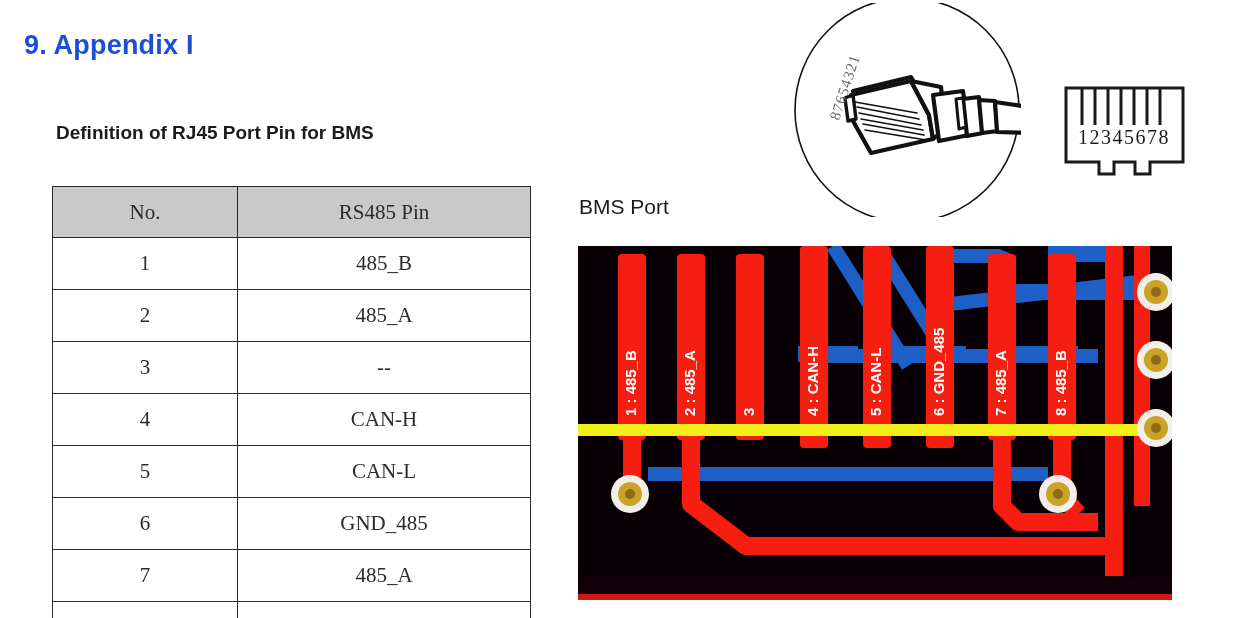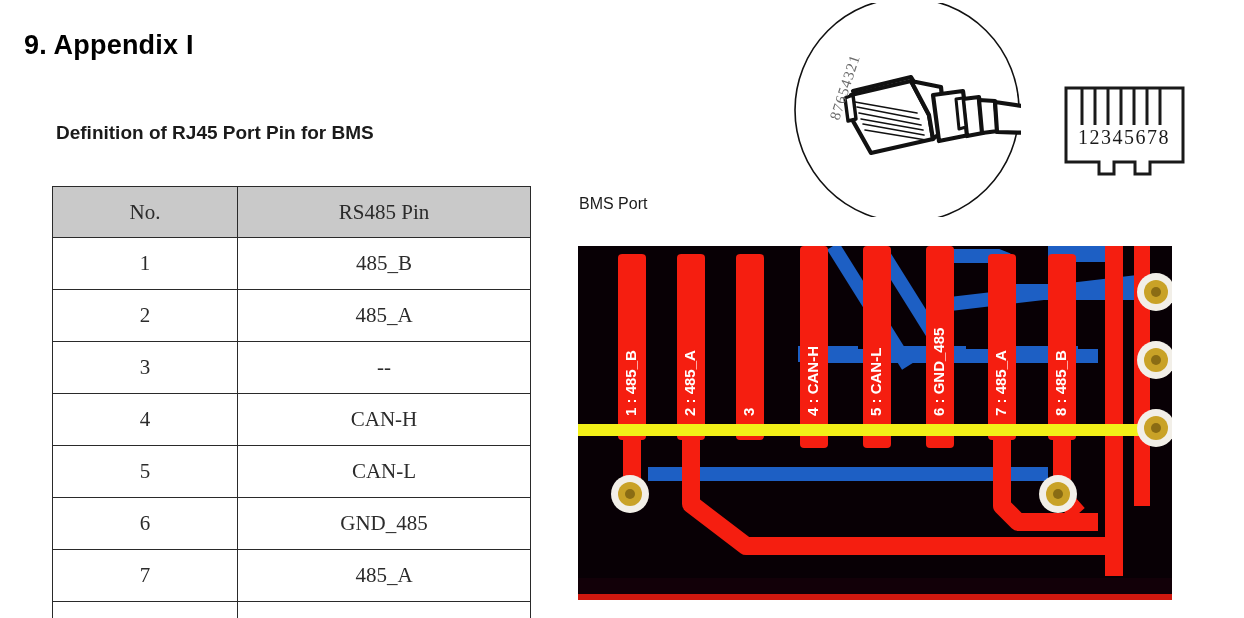--- a/index.html
+++ b/index.html
@@ -17,21 +17,21 @@
   }
 
   
   #page-heading {
     position: absolute;
     left: 24px;
     top: 30px;
     font-size: 27px;
     font-weight: bold;
     letter-spacing: 0.2px;
-    color: #000000;
+    color: #1d4ed8;
     white-space: nowrap;
   }
   #table-caption {
     position: absolute;
     left: 56px;
     top: 122px;
     font-size: 19px;
     font-weight: bold;
     color: #1b1b1b;
     white-space: nowrap;
@@ -60,21 +60,21 @@
   #pin-table thead th {
     background: #c9c9c9;
     height: 44px;
   }
 
   
   #bms-port-label {
     position: absolute;
     left: 579px;
     top: 195px;
-    font-size: 16px;
+    font-size: 21px;
     color: #1b1b1b;
     white-space: nowrap;
   }
 
   
   #plug-circle {
     position: absolute;
     left: 793px;
     top: 3px;
     width: 228px;

